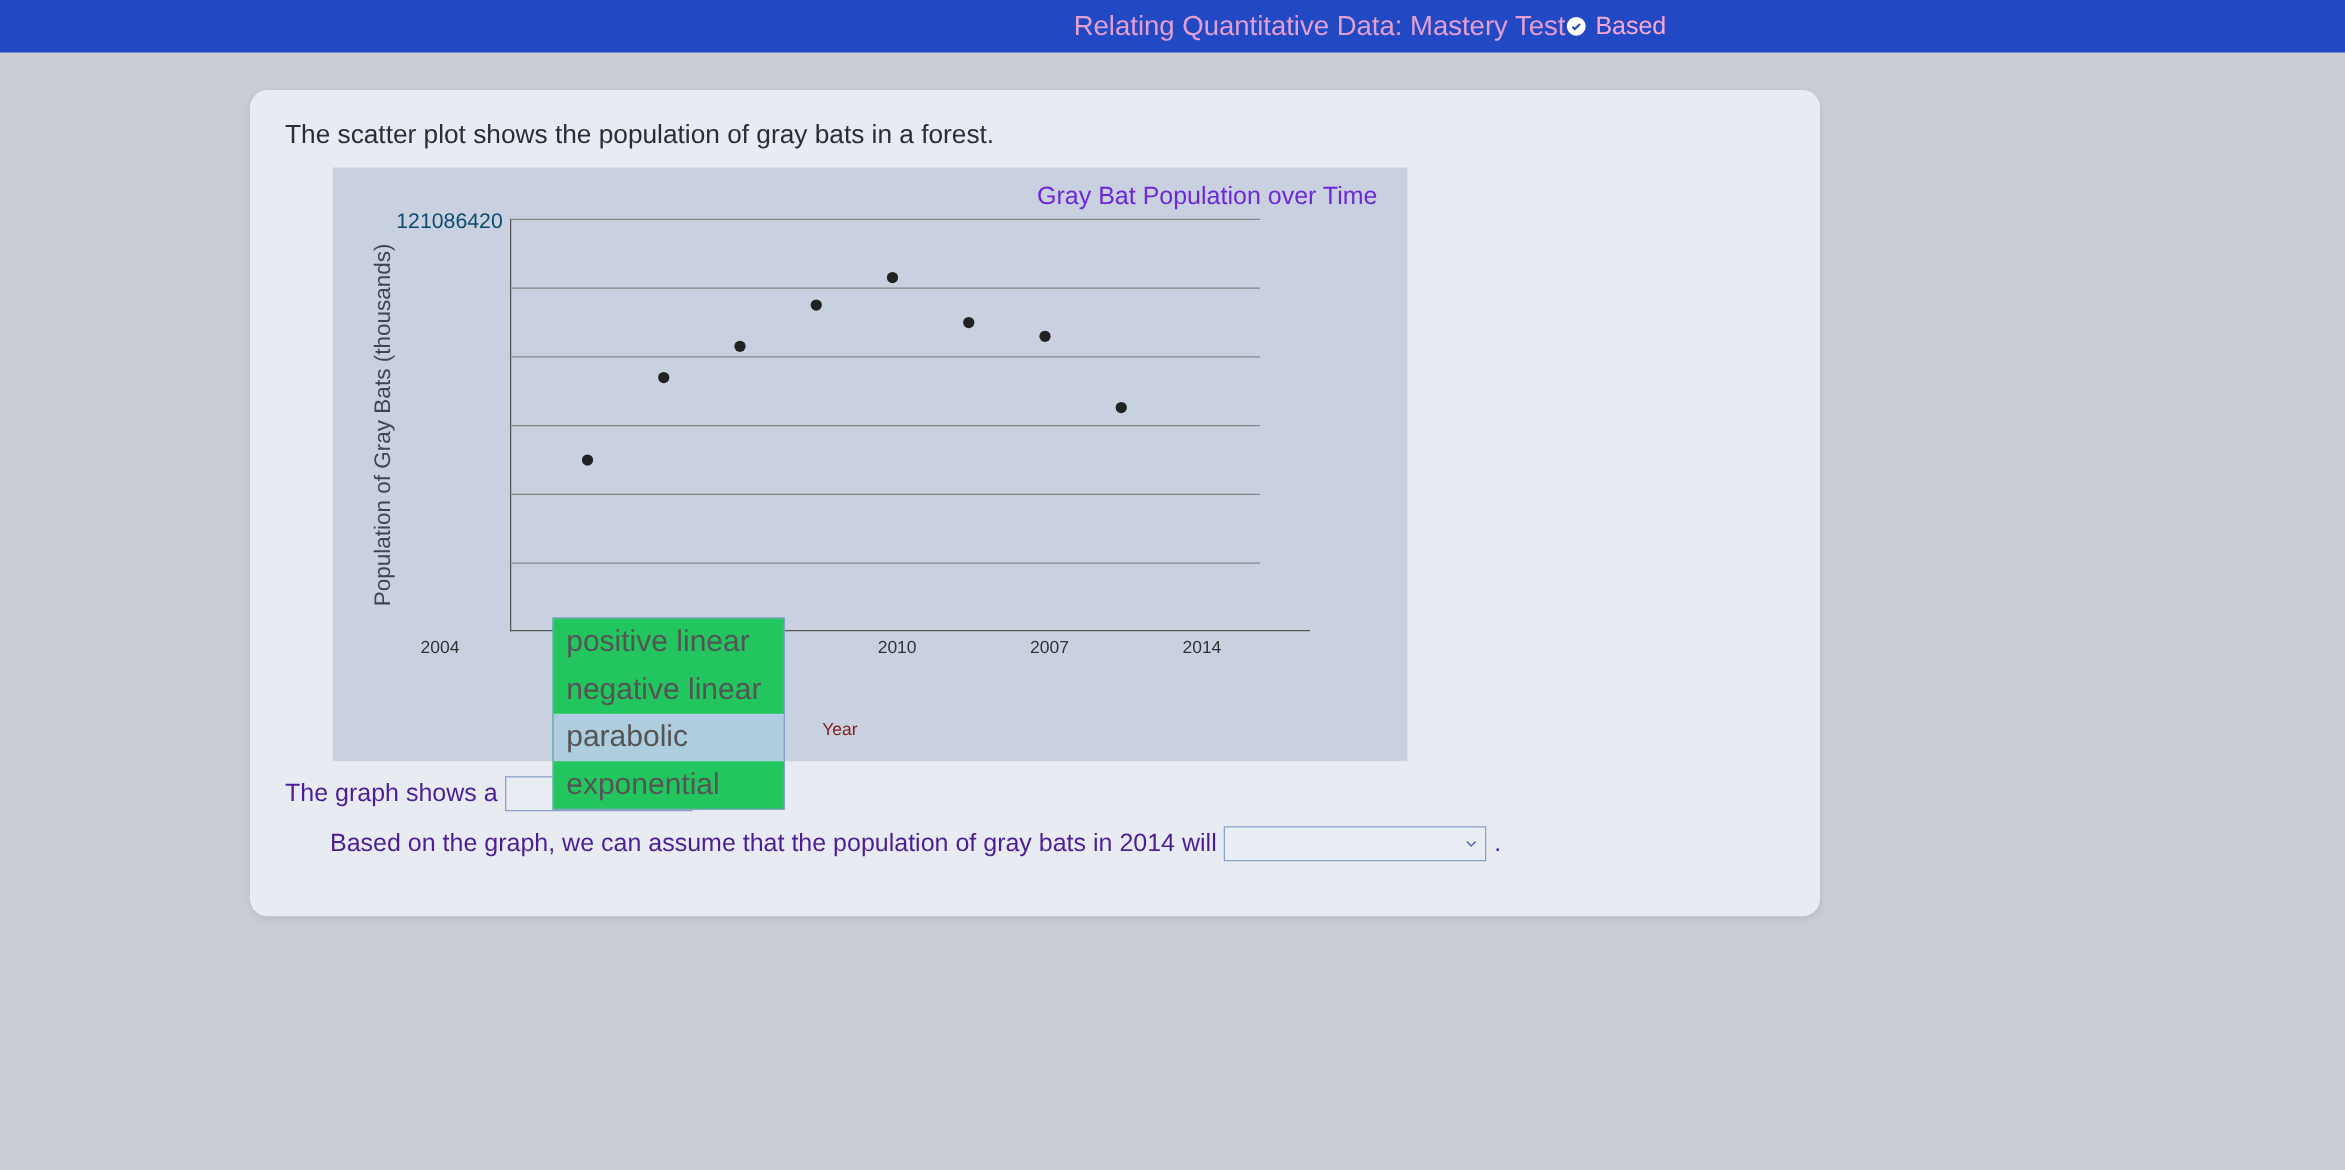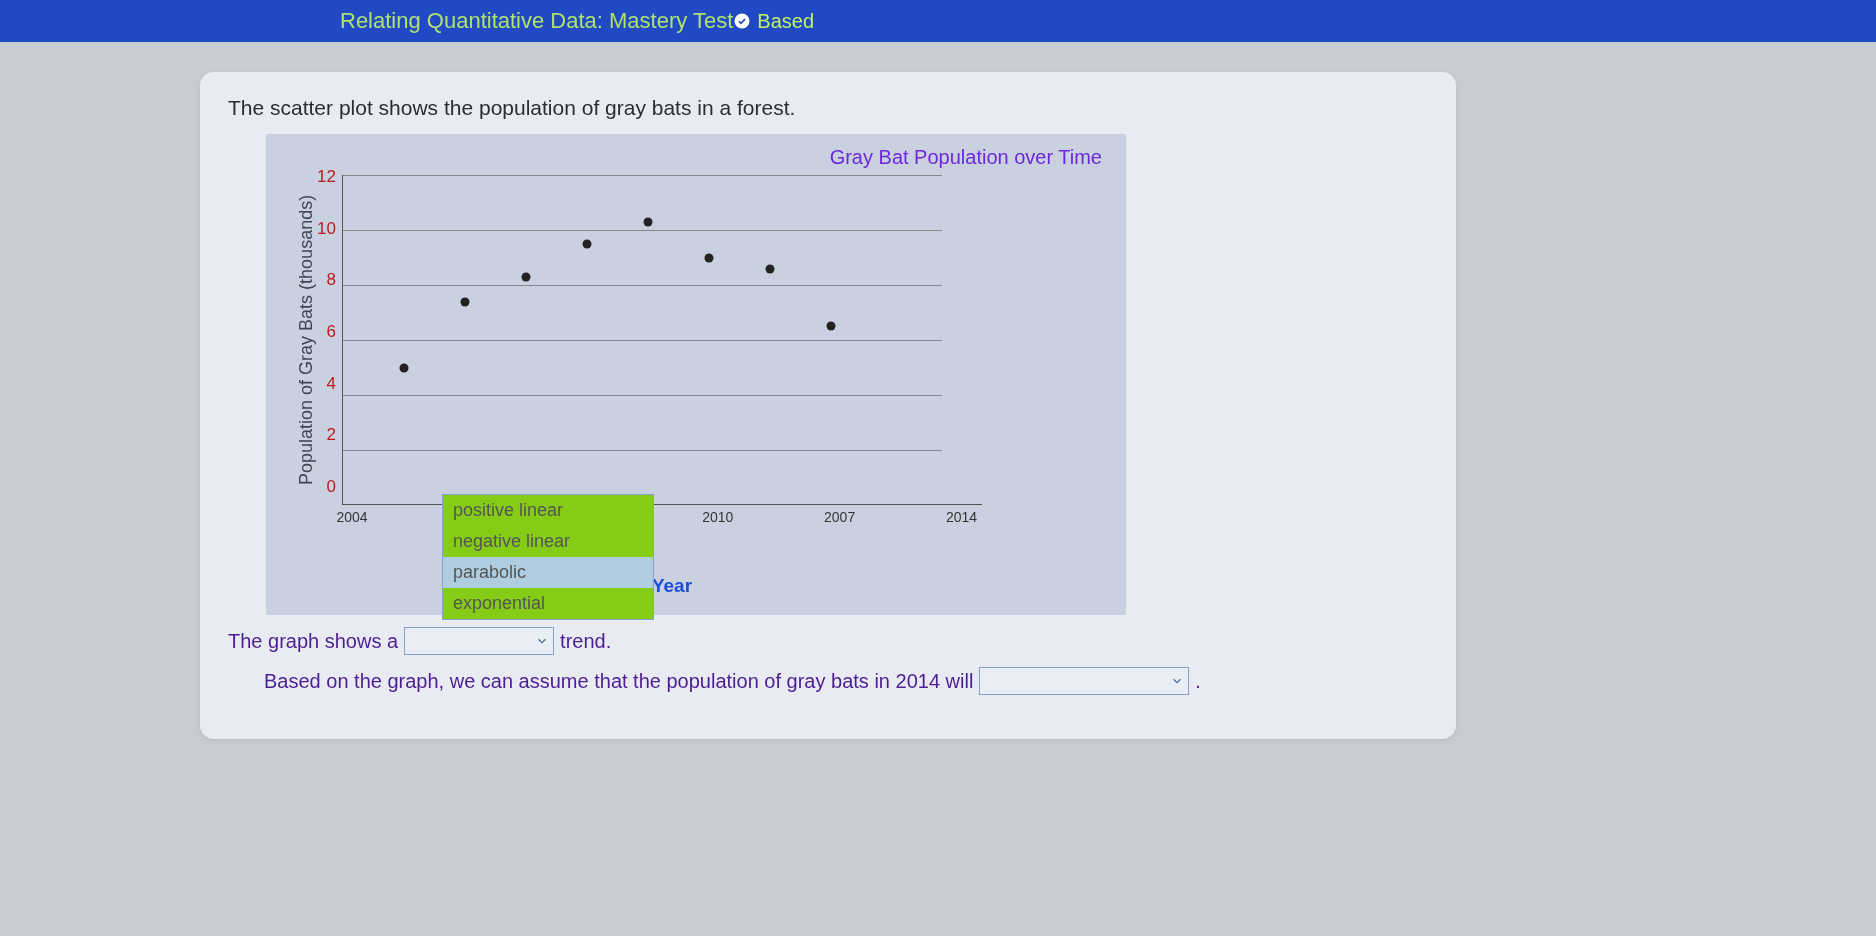--- a/index.html
+++ b/index.html
@@ -5,25 +5,25 @@
   * { box-sizing: border-box; margin: 0; padding: 0; }
   body {
     font-family: Arial, sans-serif;
     background: #c8cdd4;
     width: 1876px;
     height: 936px;
     overflow: hidden;
   }
   .header-bar {
     background: #2149c4;
-    color: #bef264;
+    color: #f9a8d4;
     height: 42px;
     display: flex;
     align-items: center;
-    justify-content: flex-start;
+    justify-content: center;
     padding: 0 24px 0 340px;
     font-size: 22px;
   }
   .header-title { opacity: 0.9; }
   .submit-btn {
     display: flex;
     align-items: center;
     gap: 6px;
     font-size: 20px;
     cursor: pointer;
@@ -64,25 +64,25 @@
     text-align: center;
     font-size: 18px;
     color: #404550;
     padding-right: 6px;
     display: flex;
     align-items: center;
     justify-content: center;
   }
   .y-ticks {
     display: flex;
-    flex-direction: column;
+    flex-direction: row;
     justify-content: space-between;
     height: 330px;
     font-size: 17px;
-    color: #b91c1c;
+    color: #0c4a6e;
     text-align: right;
     padding-right: 6px;
     margin-top: -8px;
   }
   .plot-area {
     position: relative;
     width: 640px;
     height: 330px;
     border-left: 1.5px solid #555;
     border-bottom: 1.5px solid #555;
@@ -108,35 +108,34 @@
     position: relative;
     height: 24px;
   }
   .x-tick {
     position: absolute;
     transform: translateX(-50%);
     top: 4px;
   }
   .x-axis-label {
     text-align: center;
-    font-size: 19px;
-    color: #1d4ed8;
+    font-size: 14px;
+    color: #7f1d1d;
     margin-top: 46px;
     margin-left: 62px;
     width: 640px;
-    font-weight: bold;
   }
   .dropdown-popup {
     position: absolute;
     left: 176px;
     top: 360px;
-    width: 212px;
-    background: #84cc16;
+    width: 186px;
+    background: #22c55e;
     border: 1px solid #8aa0c8;
-    font-size: 18px;
+    font-size: 24px;
     color: #555;
     z-index: 10;
   }
   .dropdown-popup .opt {
     padding: 5px 10px;
     cursor: pointer;
   }
   .dropdown-popup .opt.hovered {
     background: #aecddf;
   }

